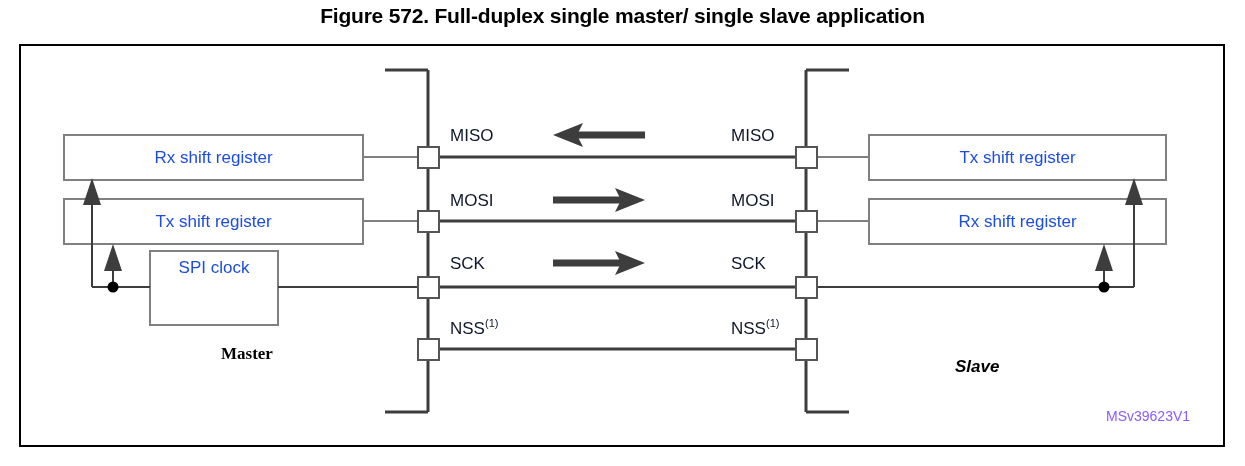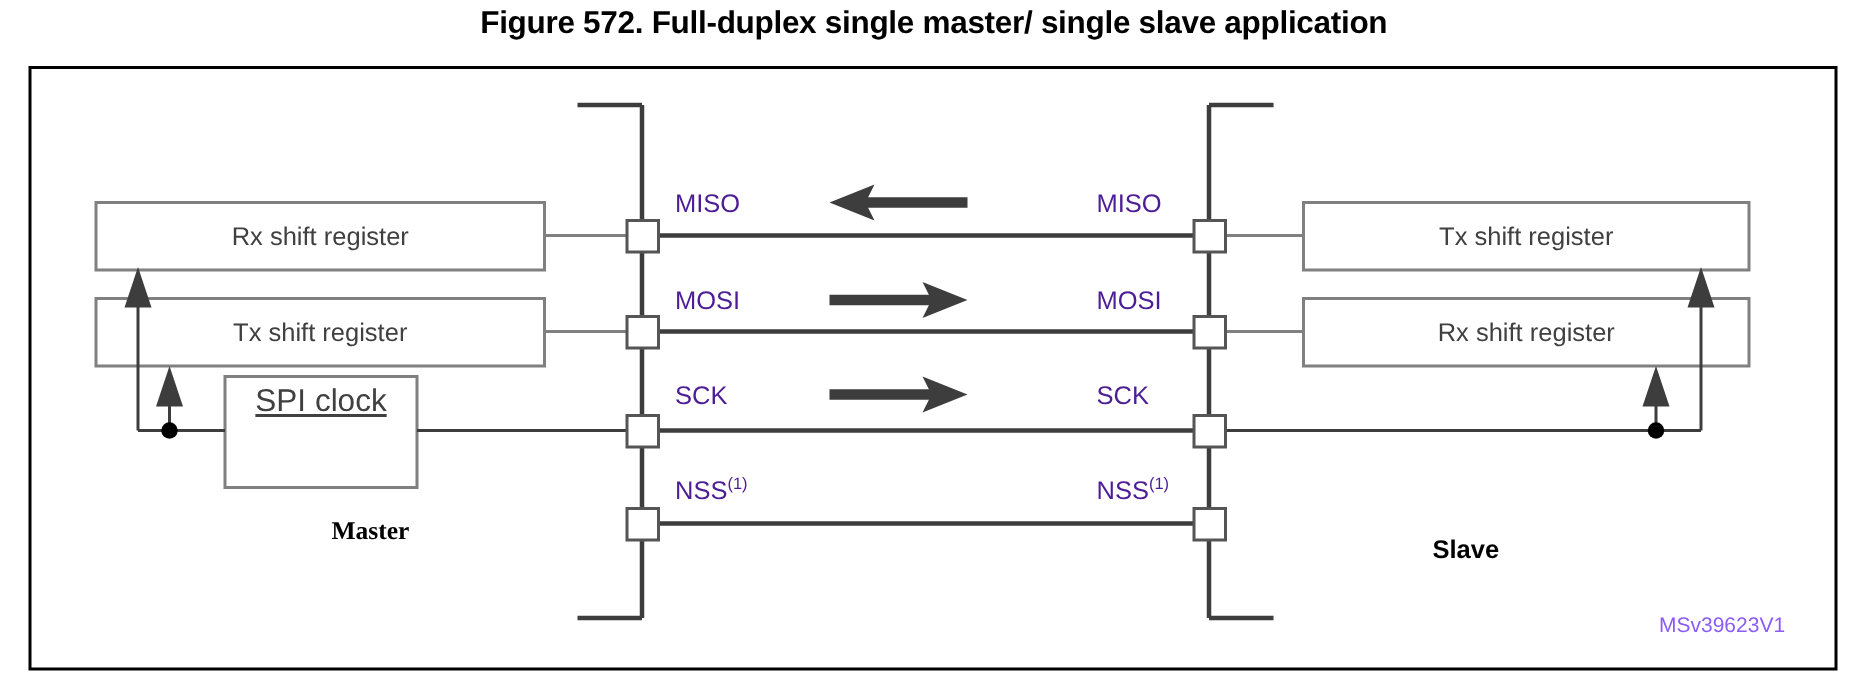--- a/index.html
+++ b/index.html
@@ -22,41 +22,41 @@
     position:absolute;left:19px;top:44px;
     width:1206px;height:403px;
     border:2px solid #000;
     box-sizing:border-box;
     background:#fff;
   }
   svg.diagram{position:absolute;left:0;top:0;width:1245px;height:466px;overflow:visible;}
   .blk-label{
     position:absolute;
     font-size:17px;
-    color:#404040;
+    color:#1d4ed8;
     white-space:nowrap;
     text-align:center;
   }
   .sig-label{
     position:absolute;
     font-size:17px;
-    color:#4c1d95;
+    color:#0f172a;
     white-space:nowrap;
   }
   .sig-label sup{font-size:11px;vertical-align:super;}
   .role-label{
     position:absolute;
     font-size:17px;font-weight:bold;
     color:#000;white-space:nowrap;
   }
   #watermark{
     position:absolute;left:1106px;top:408px;
     font-size:14px;color:#8b5cf6;white-space:nowrap;
   }
-  .clk-line{font-size:21px;line-height:21px;text-decoration:underline;}
+  .clk-line{font-size:17px;line-height:21px;}
 </style>
 </head>
 <body>
 
 <div id="figure-root">
 
   <div id="figure-title">Figure 572. Full-duplex single master/ single slave application</div>
 
   <div id="figure-frame"></div>
 
@@ -158,17 +158,17 @@
   </div>
 
   <div class="sig-label" style="left:731px;top:126px;">MISO</div>
   <div class="sig-label" style="left:731px;top:191px;">MOSI</div>
   <div class="sig-label" style="left:731px;top:254px;">SCK</div>
   <div class="sig-label" style="left:731px;top:317px;">
     <span>NSS</span><sup>(1)</sup>
   </div>
 
   <div class="role-label" style="left:221px;top:344px;font-family:Liberation Serif, serif;">Master</div>
-  <div class="role-label" style="left:955px;top:357px;">Slave</div>
+  <div class="role-label" style="left:955px;top:357px;font-style:italic;">Slave</div>
 
   <div id="watermark">MSv39623V1</div>
 
 </div>
 
 </body></html>

